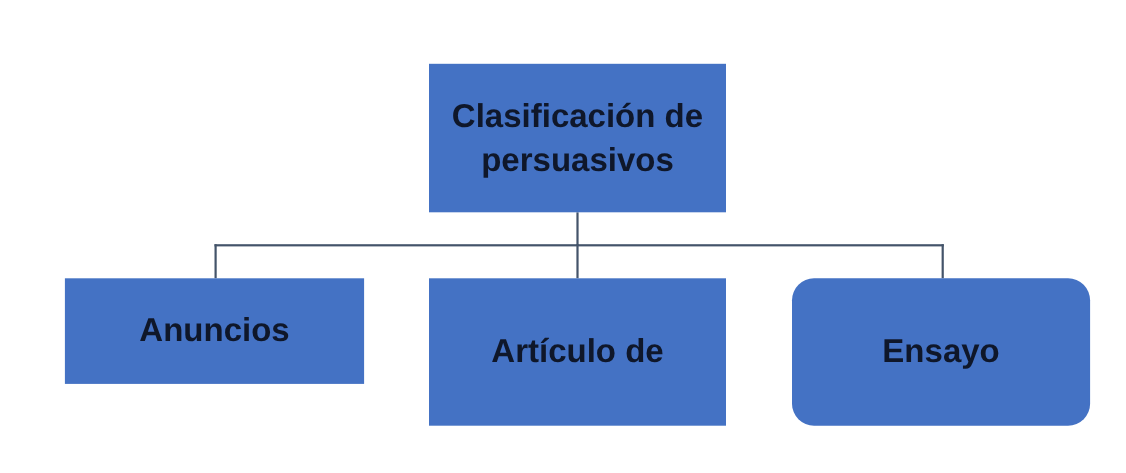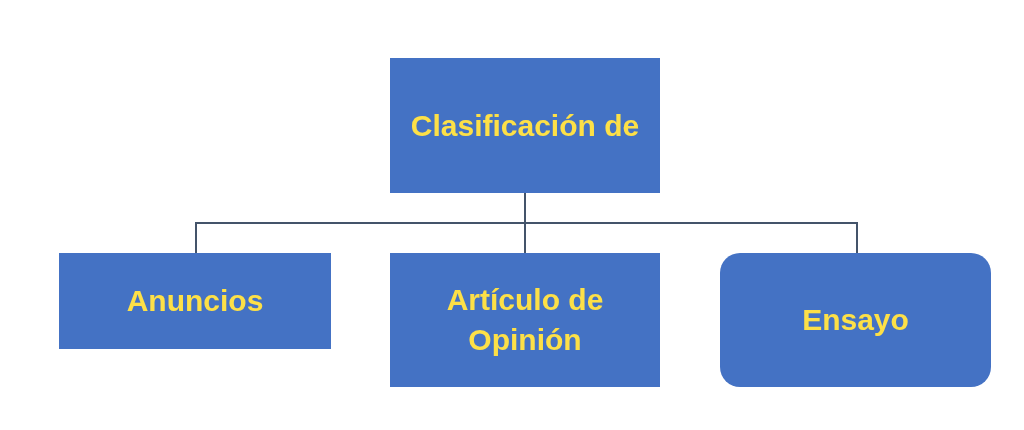--- a/index.html
+++ b/index.html
@@ -10,21 +10,21 @@
     body {
       width: 1024px;
       height: 430px;
       position: relative;
       overflow: hidden;
       font-family: "Liberation Sans", "DejaVu Sans", sans-serif;
     }
     .node {
       position: absolute;
       background: #4472C4;
-      color: #fde047;
+      color: #0f172a;
       display: flex;
       align-items: center;
       justify-content: center;
       text-align: center;
       font-weight: bold;
       font-size: 30px;
       line-height: 40px;
       box-sizing: border-box;
       padding: 20px 8px;
     }
@@ -51,33 +51,33 @@
 
   <div class="conn" id="conn-root-down"></div>
   <div class="conn" id="conn-bus"></div>
   <div class="conn" id="conn-c0"></div>
   <div class="conn" id="conn-c1"></div>
   <div class="conn" id="conn-c2"></div>
 
   <div class="node" id="root">
     <div>
       <span>Clasificación de</span>
+      <span>persuasivos</span>
     </div>
   </div>
 
   <div class="node" id="child0">
     <div>
       <span>Anuncios</span>
     </div>
   </div>
 
   <div class="node" id="child1">
     <div>
       <span>Artículo de</span>
-      <span>Opinión</span>
     </div>
   </div>
 
   <div class="node" id="child2">
     <div>
       <span>Ensayo</span>
     </div>
   </div>
 
 </div>

